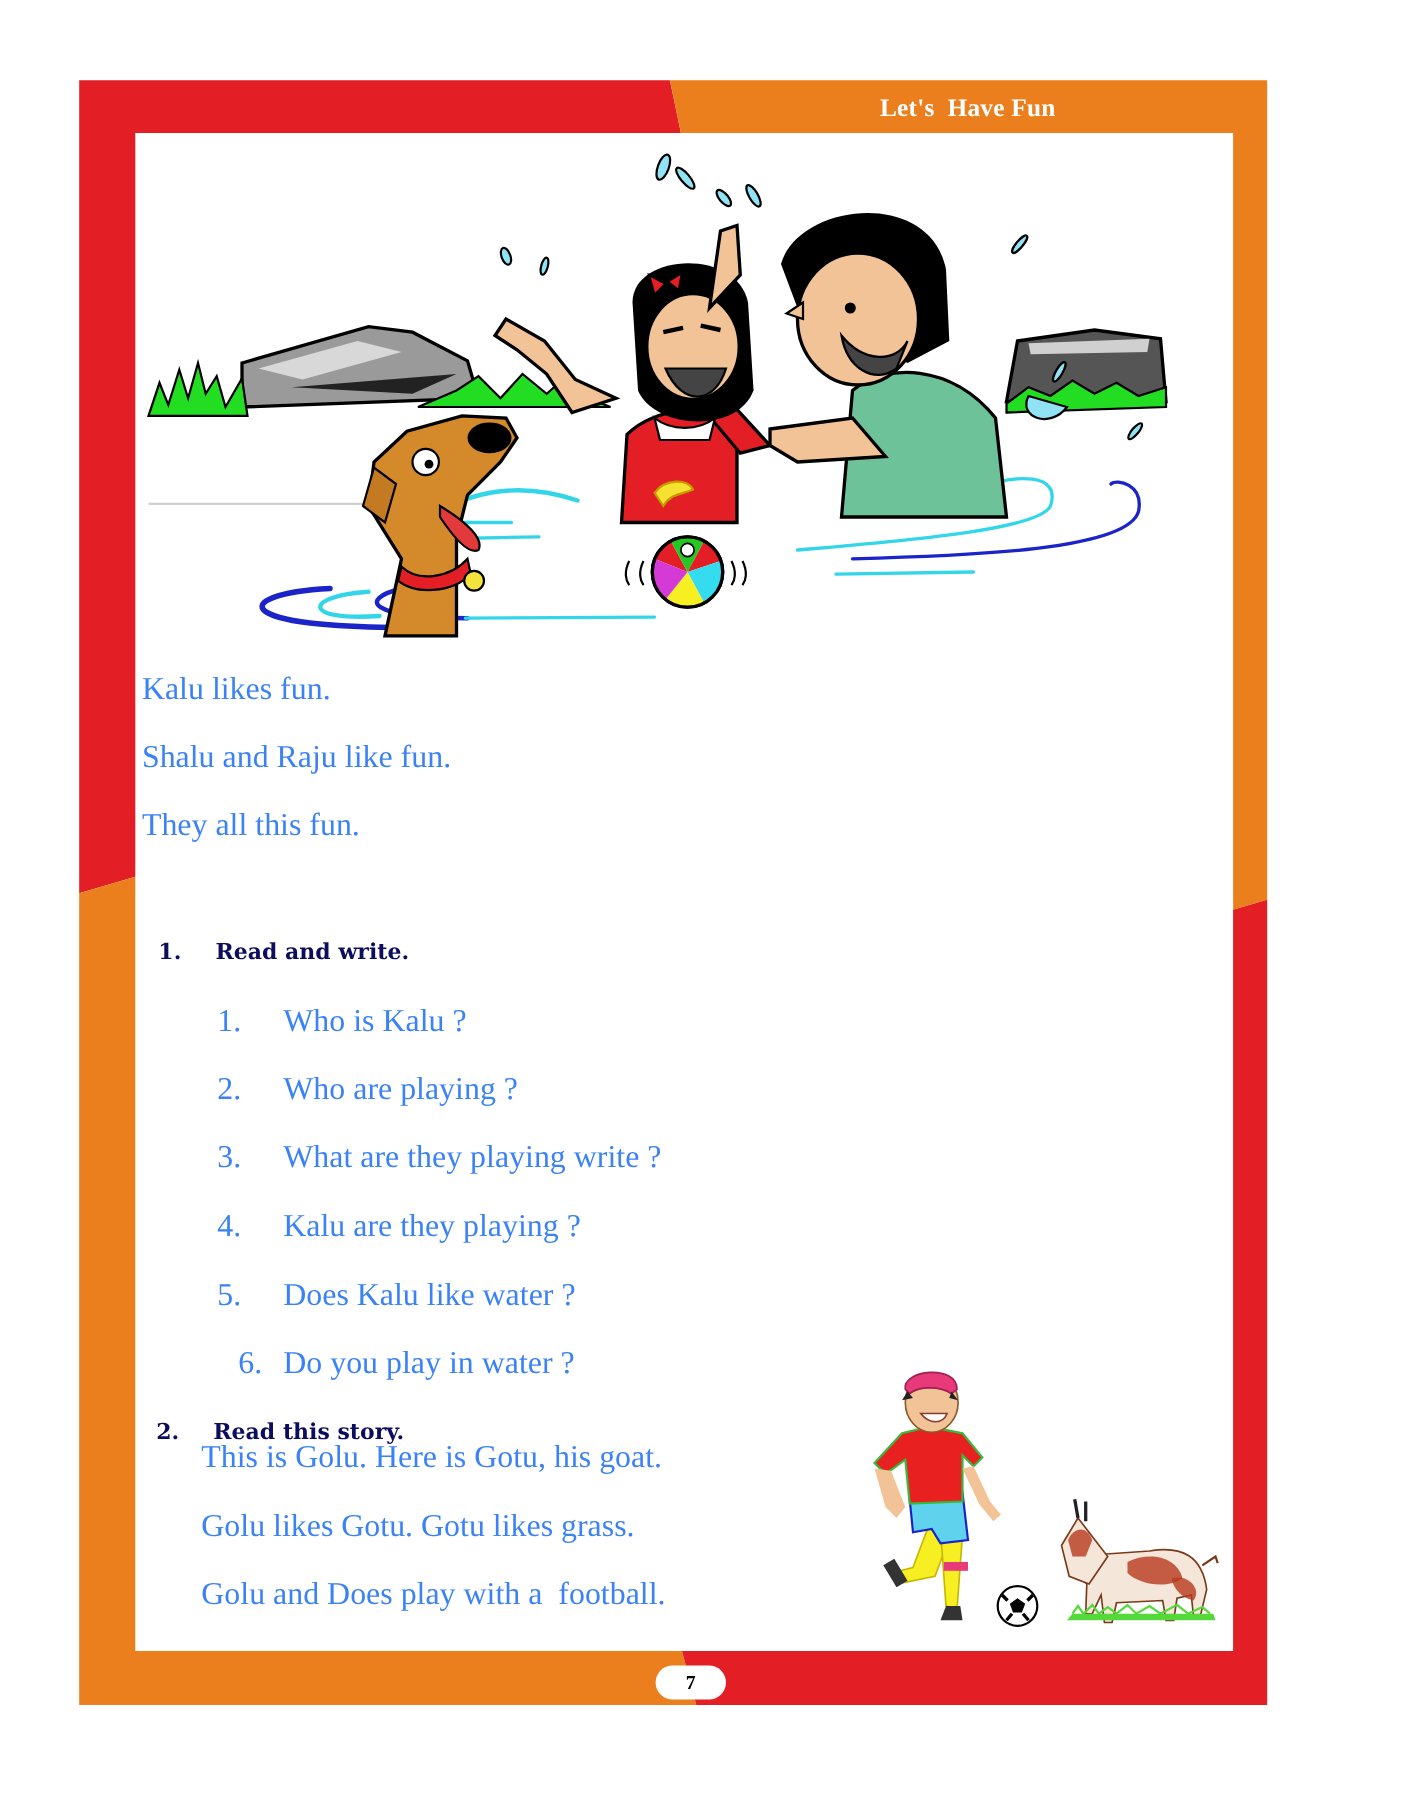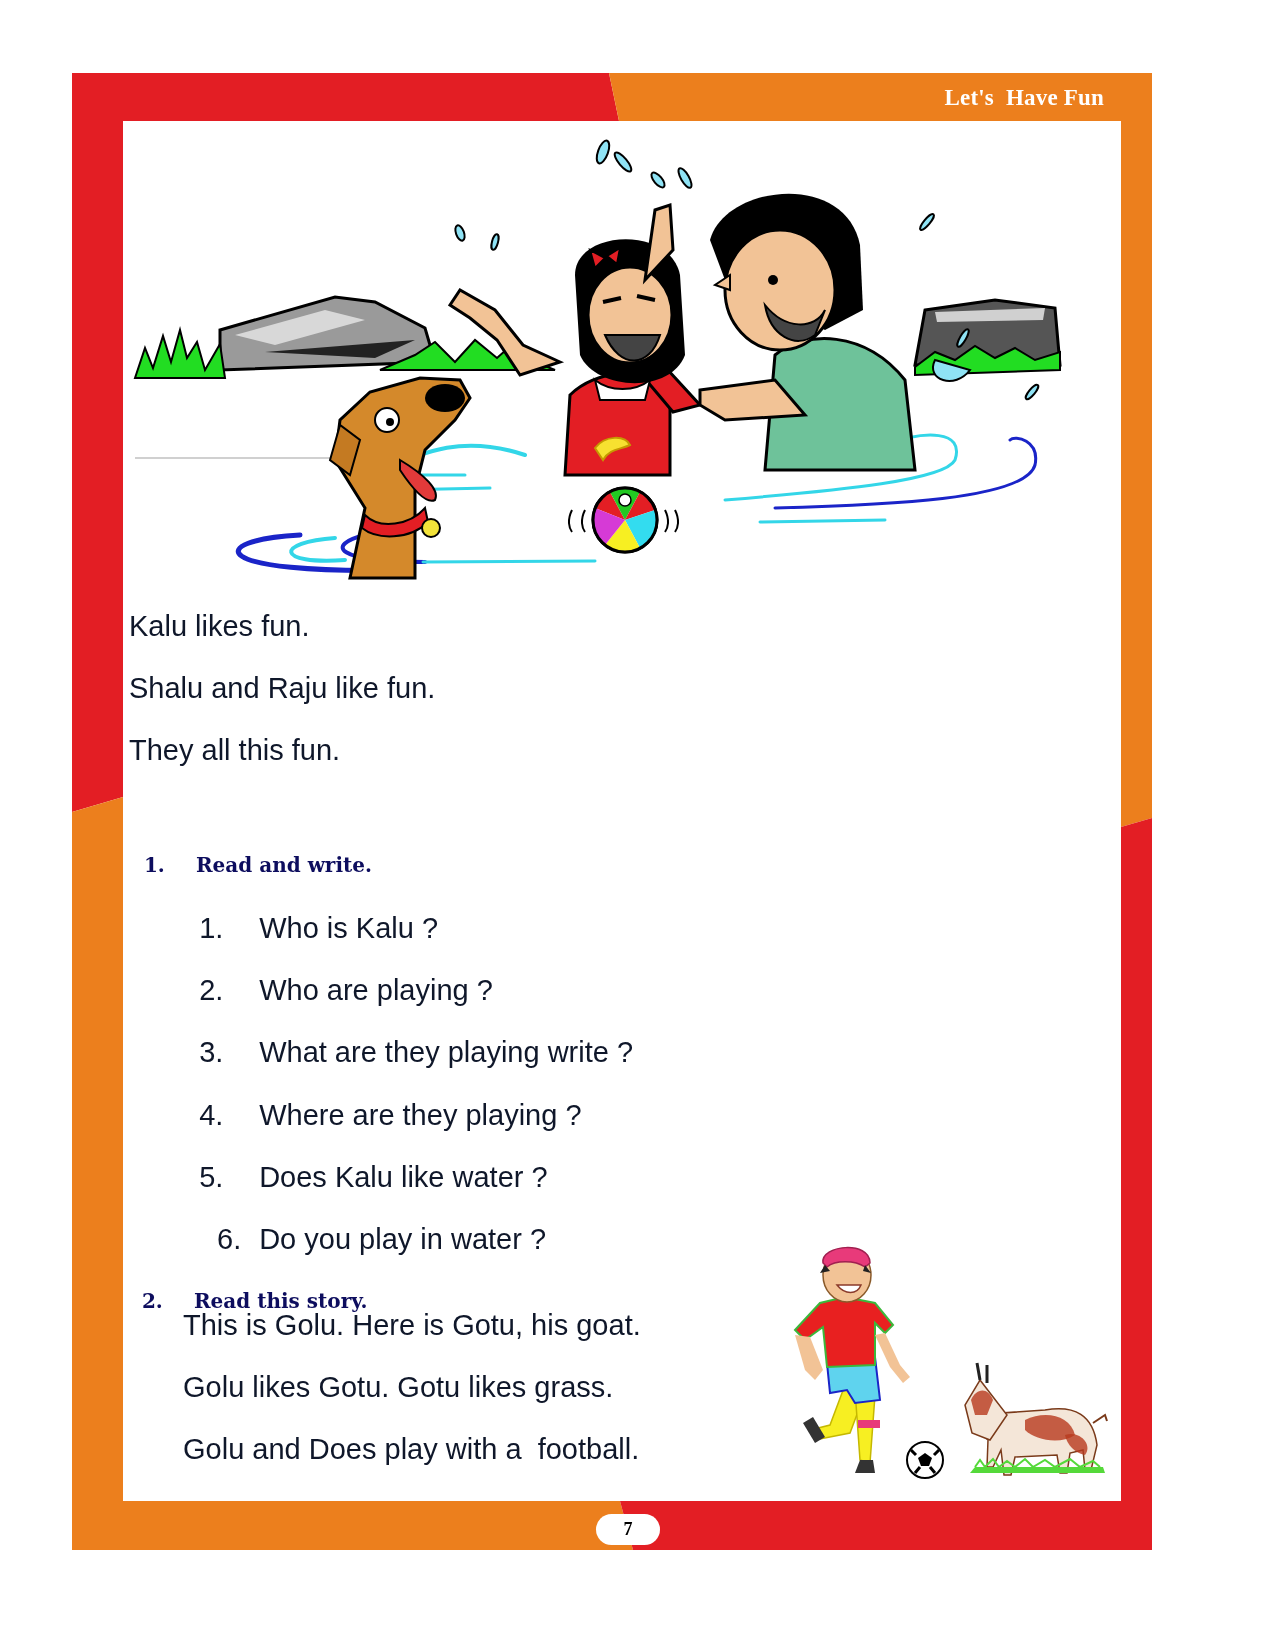--- a/index.html
+++ b/index.html
@@ -2,41 +2,41 @@
 <html><head>
 <meta charset="utf-8">
 <style>
   html, body { margin: 0; padding: 0; background: #ffffff; }
   body { width: 1275px; height: 1650px; position: relative; overflow: hidden; }
 
   .frame-bg { position: absolute; left: 0; top: 0; width: 1275px; height: 1650px; }
 
   .header-title {
     position: absolute; left: 800px; top: 78px; width: 304px; height: 40px;
-    text-align: right; color: #ffffff;
+    color: #ffffff;
     font-family: "Liberation Serif", "DejaVu Serif", serif;
     font-weight: bold; font-size: 23px; line-height: 40px;
     letter-spacing: 0.2px;
     white-space: pre;
   }
 
   .page-num {
     position: absolute; left: 596px; top: 1514px; width: 64px; height: 31px;
     background: #ffffff; border-radius: 16px;
     text-align: center; line-height: 31px;
     font-family: "Liberation Serif", "DejaVu Serif", serif;
     font-weight: bold; font-size: 18px; color: #000000;
   }
 
   .illustration { position: absolute; }
 
   .text-line {
     position: absolute;
-    font-family: Liberation Sans, sans-serif;
-    font-size: 29px; color: #0f172a; white-space: pre;
+    font-family: Liberation Serif, serif;
+    font-size: 29px; color: #3b82f6; white-space: pre;
     line-height: 40px;
   }
   .heading {
     position: absolute;
     font-family: "DejaVu Serif", "Liberation Serif", serif;
     font-weight: bold; font-size: 20px; color: #0d0d5e; white-space: pre;
     line-height: 40px;
   }
   .heading .num { display: inline-block; width: 52px; }
   .q-num { display: inline-block; width: 60px; }
@@ -168,21 +168,21 @@
 <div class="text-line" style="left:183px; top:868px;">
   <span class="q-num">1.</span><span>Who is Kalu ?</span>
 </div>
 <div class="text-line" style="left:183px; top:930px;">
   <span class="q-num">2.</span><span>Who are playing ?</span>
 </div>
 <div class="text-line" style="left:183px; top:992px;">
   <span class="q-num">3.</span><span>What are they playing write ?</span>
 </div>
 <div class="text-line" style="left:183px; top:1055px;">
-  <span class="q-num">4.</span><span>Where are they playing ?</span>
+  <span class="q-num">4.</span><span>Kalu are they playing ?</span>
 </div>
 <div class="text-line" style="left:183px; top:1117px;">
   <span class="q-num">5.</span><span>Does Kalu like water ?</span>
 </div>
 <div class="text-line" style="left:183px; top:1179px;text-align:center;">
   <span class="q-num">6.</span><span>Do you play in water ?</span>
 </div>
 
 <div class="heading" style="left:128px; top:1241px;">
   <span class="num">2.</span><span>Read this story.</span>

